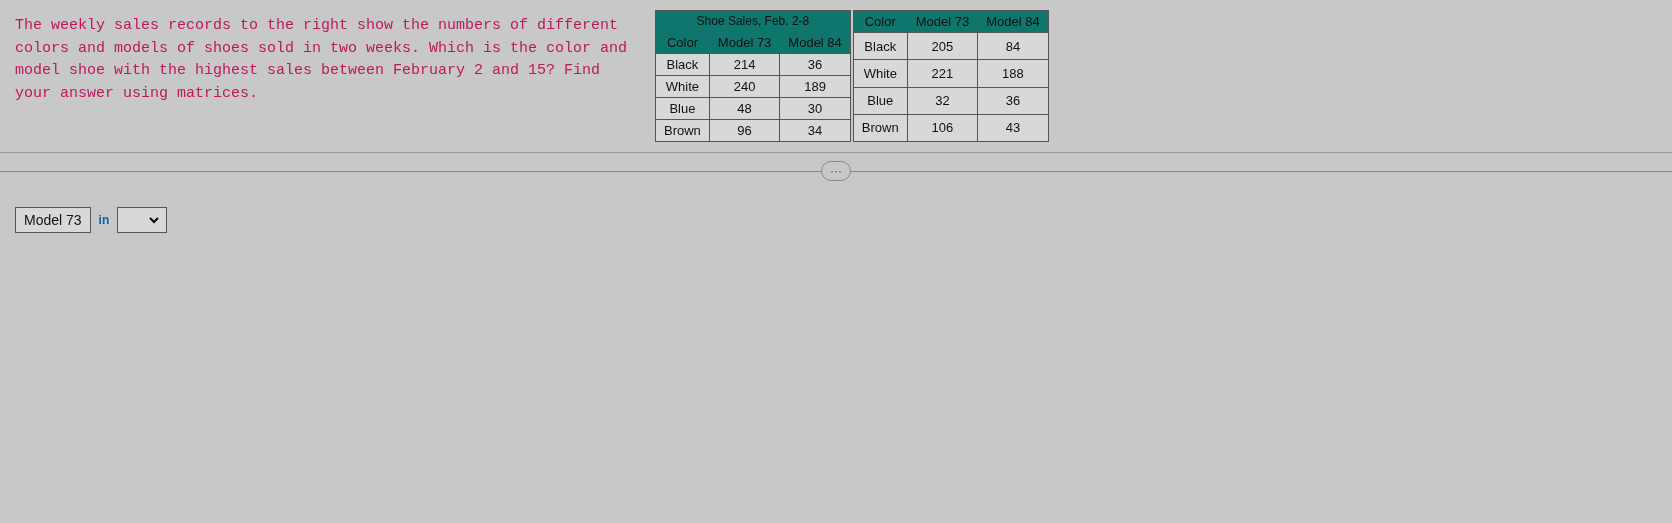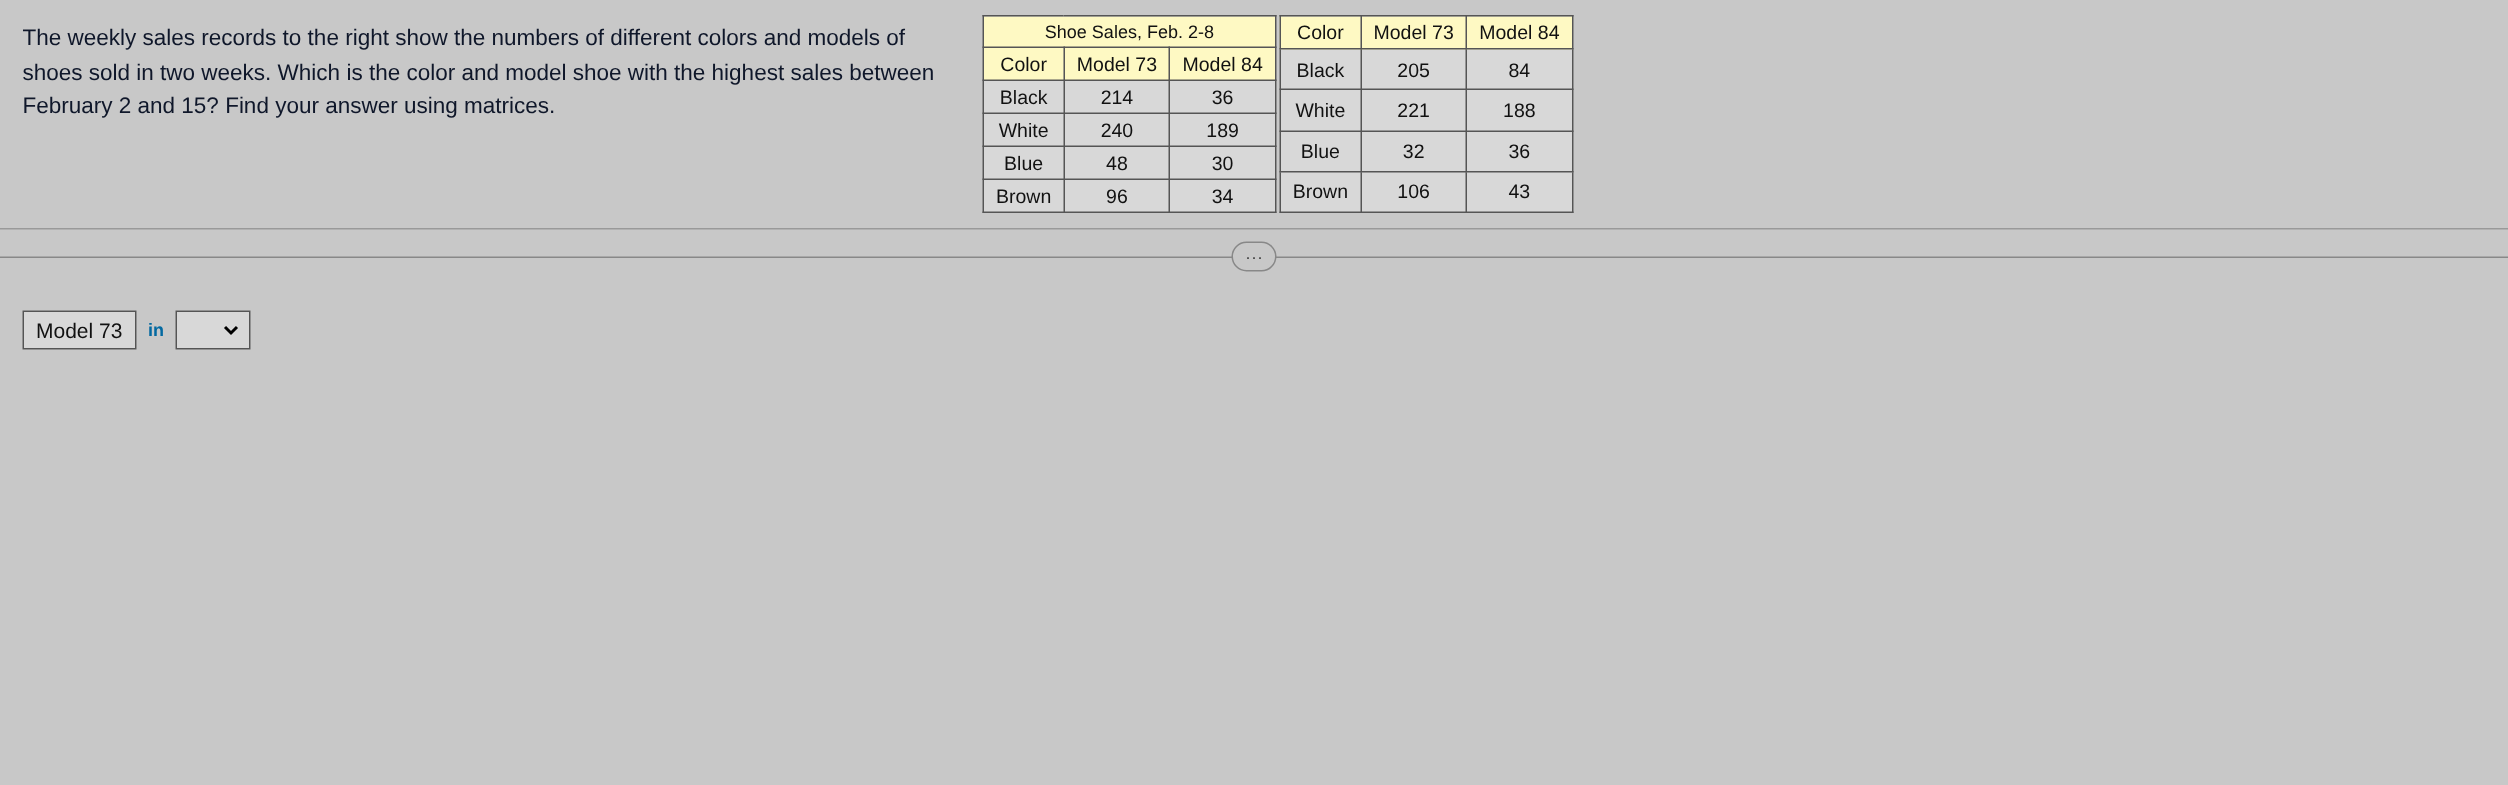--- a/index.html
+++ b/index.html
@@ -28,22 +28,23 @@
       padding: 10px 15px 10px 15px;
       border-bottom: 1px solid #999;
       align-items: flex-start;
       gap: 20px;
     }
 
     .problem-text {
       flex: 0 0 620px;
       font-size: 15px;
       line-height: 1.5;
-      color: #0f172a;
+      color: #be185d;
       padding-top: 5px;
+      font-family: Liberation Mono, monospace;
     }
 
     .tables-container {
       display: flex;
       flex-direction: row;
       gap: 0px;
       flex: 1;
     }
 
     table {
@@ -54,21 +55,21 @@
 
     table th, table td {
       border: 1px solid #555;
       padding: 3px 8px;
       text-align: center;
       color: #111;
     }
 
     table th {
       font-weight: normal;
-      background: #fef9c3;
+      background: #0f766e;
     }
 
     .table-title {
       text-align: center;
       font-size: 12px;
       font-weight: normal;
     }
 
     .divider-row {
       display: flex;

